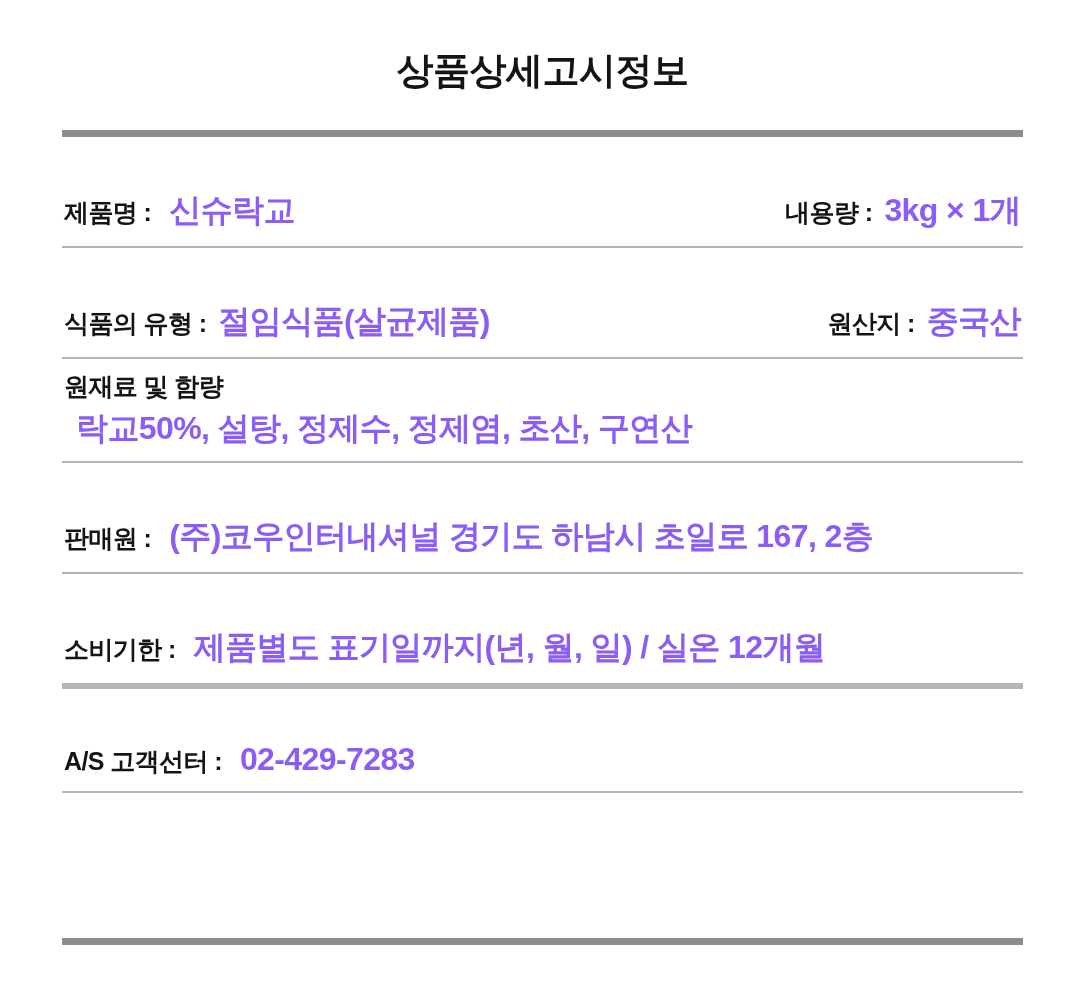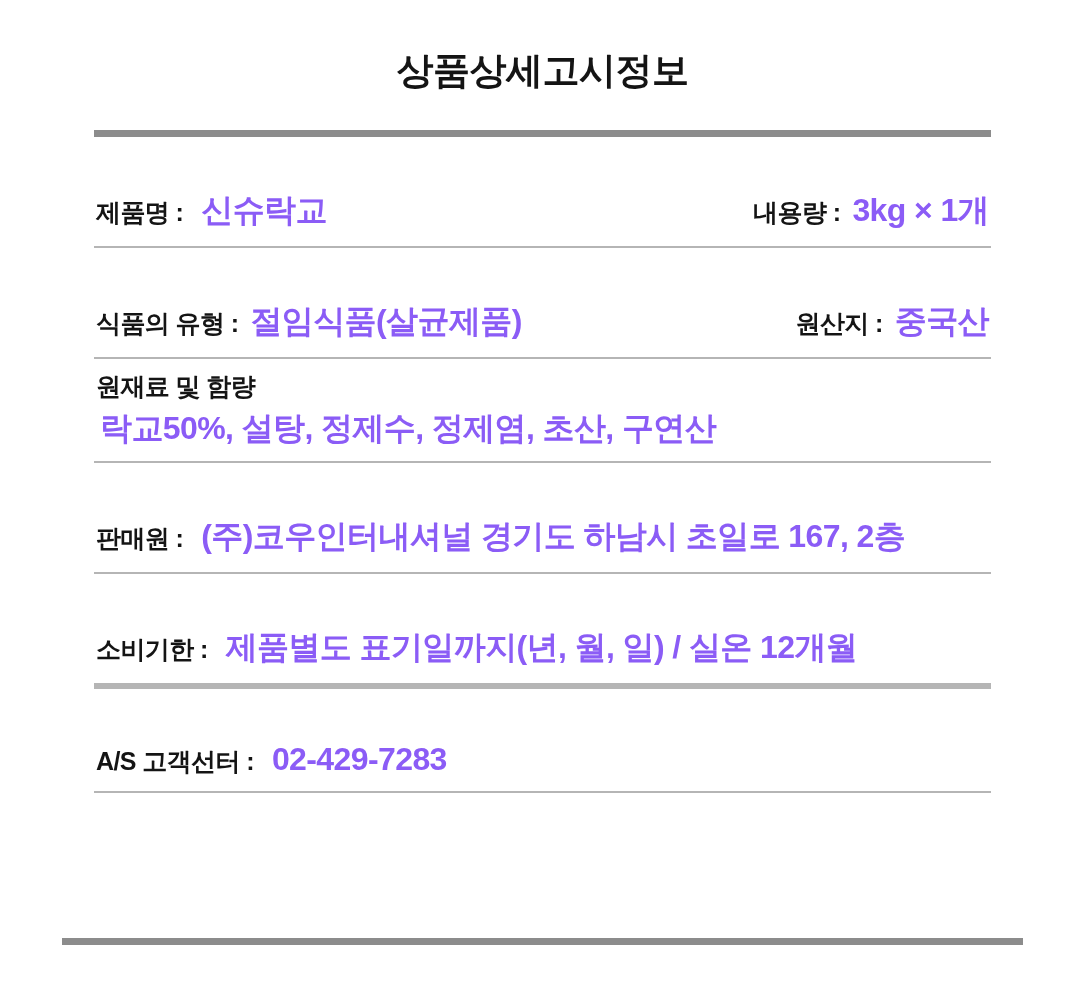--- a/index.html
+++ b/index.html
@@ -12,21 +12,21 @@
     height: 987px;
     font-family: "Liberation Sans", "DejaVu Sans", sans-serif;
     color: #111111;
     -webkit-font-smoothing: antialiased;
   }
   .sheet {
     position: relative;
     width: 1085px;
     height: 987px;
     box-sizing: border-box;
-    padding: 0 94px;
+    padding: 0 62px;
   }
   .doc-title {
     text-align: center;
     font-size: 37px;
     font-weight: bold;
     letter-spacing: -0.5px;
     padding-top: 46px;
     padding-bottom: 34px;
     color: #141414;
   }
@@ -80,21 +80,21 @@
   }
   .block {
     padding: 11px 2px 12px 2px;
   }
   .block .lbl {
     display: block;
     margin-bottom: 4px;
   }
   .block .val {
     display: block;
-    margin-left: 4px;
+    margin-left: 12px;
     line-height: 1.32;
   }
   .notice {
     padding: 18px 2px 20px 2px;
   }
   .notice p {
     margin: 0;
     font-size: 25px;
     font-weight: bold;
     color: #141414;

